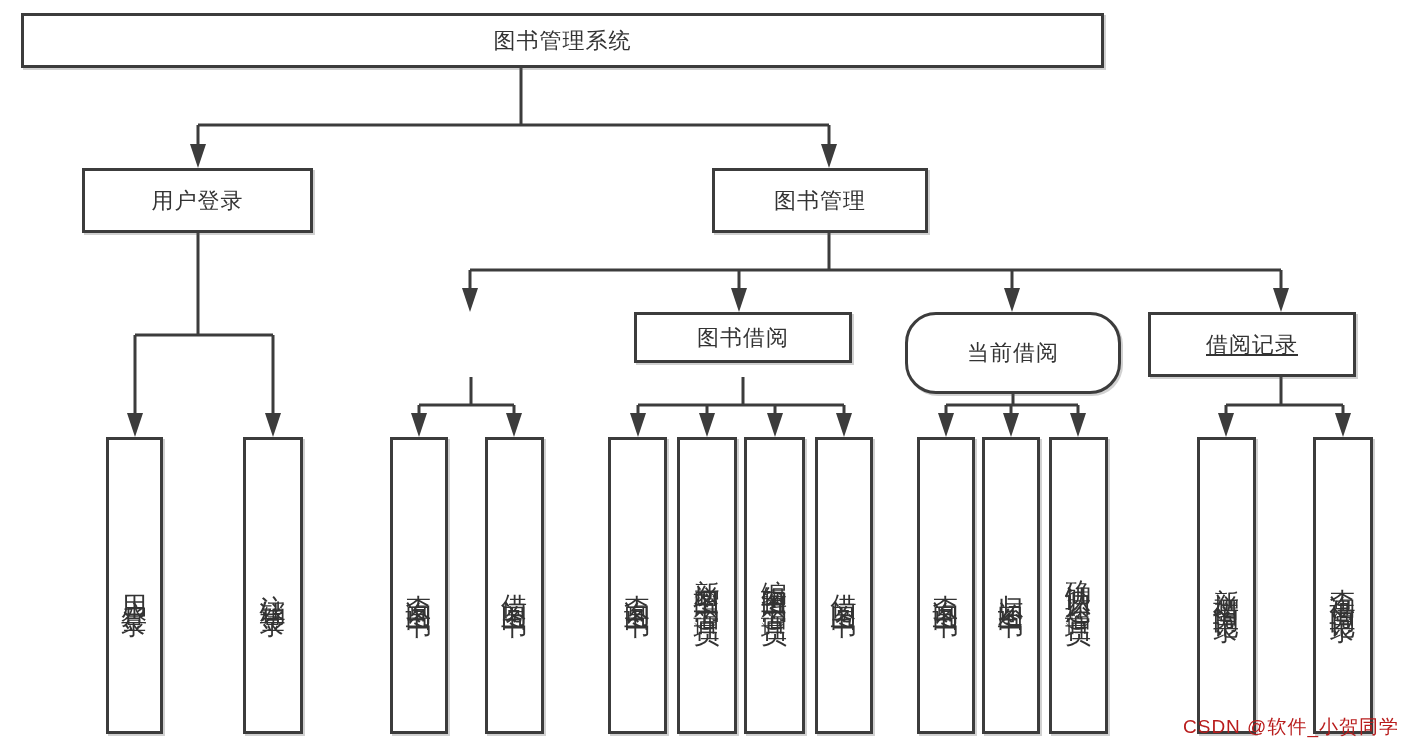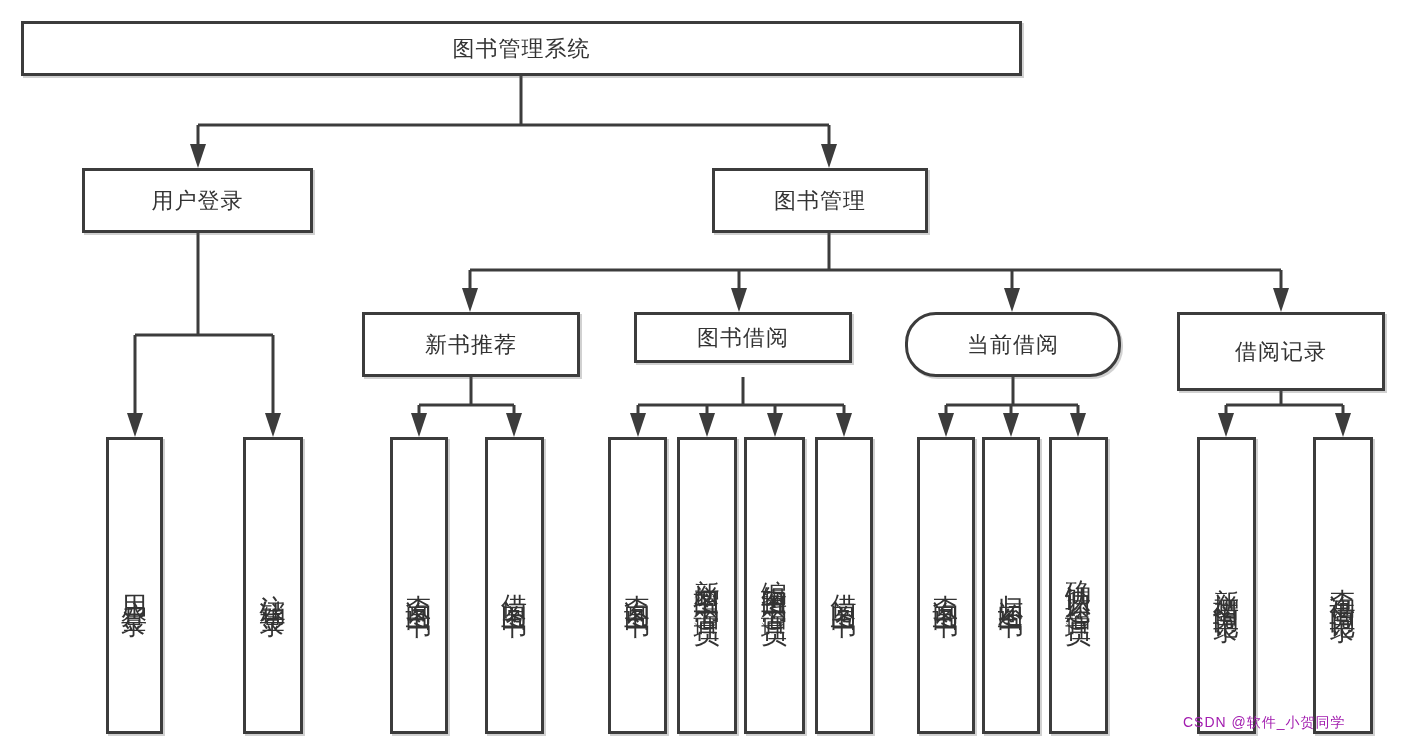--- a/index.html
+++ b/index.html
@@ -46,22 +46,22 @@
     text-orientation: mixed;
     font-size: 26px;
     letter-spacing: 6px;
     line-height: 1;
   }
   .watermark {
     position: absolute;
     left: 1183px;
     top: 714px;
     z-index: 5;
-    font-size: 14px;
-    color: #a21caf;
+    font-size: 19px;
+    color: #b91c1c;
     letter-spacing: 1px;
     white-space: nowrap;
     text-align: right;
   }
 </style>
 </head>
 <body>
 
 <div class="canvas">
 
@@ -90,41 +90,38 @@
       <polygon points="767,413 783,413 775,437"></polygon>
       <polygon points="836,413 852,413 844,437"></polygon>
       <polygon points="938,413 954,413 946,437"></polygon>
       <polygon points="1003,413 1019,413 1011,437"></polygon>
       <polygon points="1070,413 1086,413 1078,437"></polygon>
       <polygon points="1218,413 1234,413 1226,437"></polygon>
       <polygon points="1335,413 1351,413 1343,437"></polygon>
     </g>
   </svg>
 
-  <div class="node hnode" style="left:21px; top:13px; width:1001px; height:55px;margin-top:8px;">
+  <div class="node hnode" style="left:21px; top:13px; width:1083px; height:55px;">
     <span>图书管理系统</span>
   </div>
 
   <div class="node hnode" style="left:82px; top:168px; width:231px; height:65px;">
     <span>用户登录</span>
   </div>
   <div class="node hnode" style="left:712px; top:168px; width:216px; height:65px;">
     <span>图书管理</span>
   </div>
 
-  <div class="node hnode" style="left:362px; top:312px; width:218px; height:65px;">
-    <span>新书推荐</span>
-  </div>
   <div class="node hnode" style="left:634px; top:312px; width:218px; height:51px;">
     <span>图书借阅</span>
   </div>
-  <div class="node hnode" style="left:905px; top:312px; width:216px; height:65px;border-radius:31px;">
+  <div class="node hnode" style="left:905px; top:312px; width:216px; height:82px;border-radius:31px;">
     <span>当前借阅</span>
   </div>
-  <div class="node hnode" style="left:1177px; top:312px; width:208px; height:79px;">
+  <div class="node hnode" style="left:1148px; top:312px; width:208px; height:65px;text-decoration:underline;">
     <span>借阅记录</span>
   </div>
 
   <div class="node vnode" style="left:106px; width:57px;">
     <span>用户登录</span>
   </div>
   <div class="node vnode" style="left:243px; width:60px;">
     <span>注销登录</span>
   </div>
 

